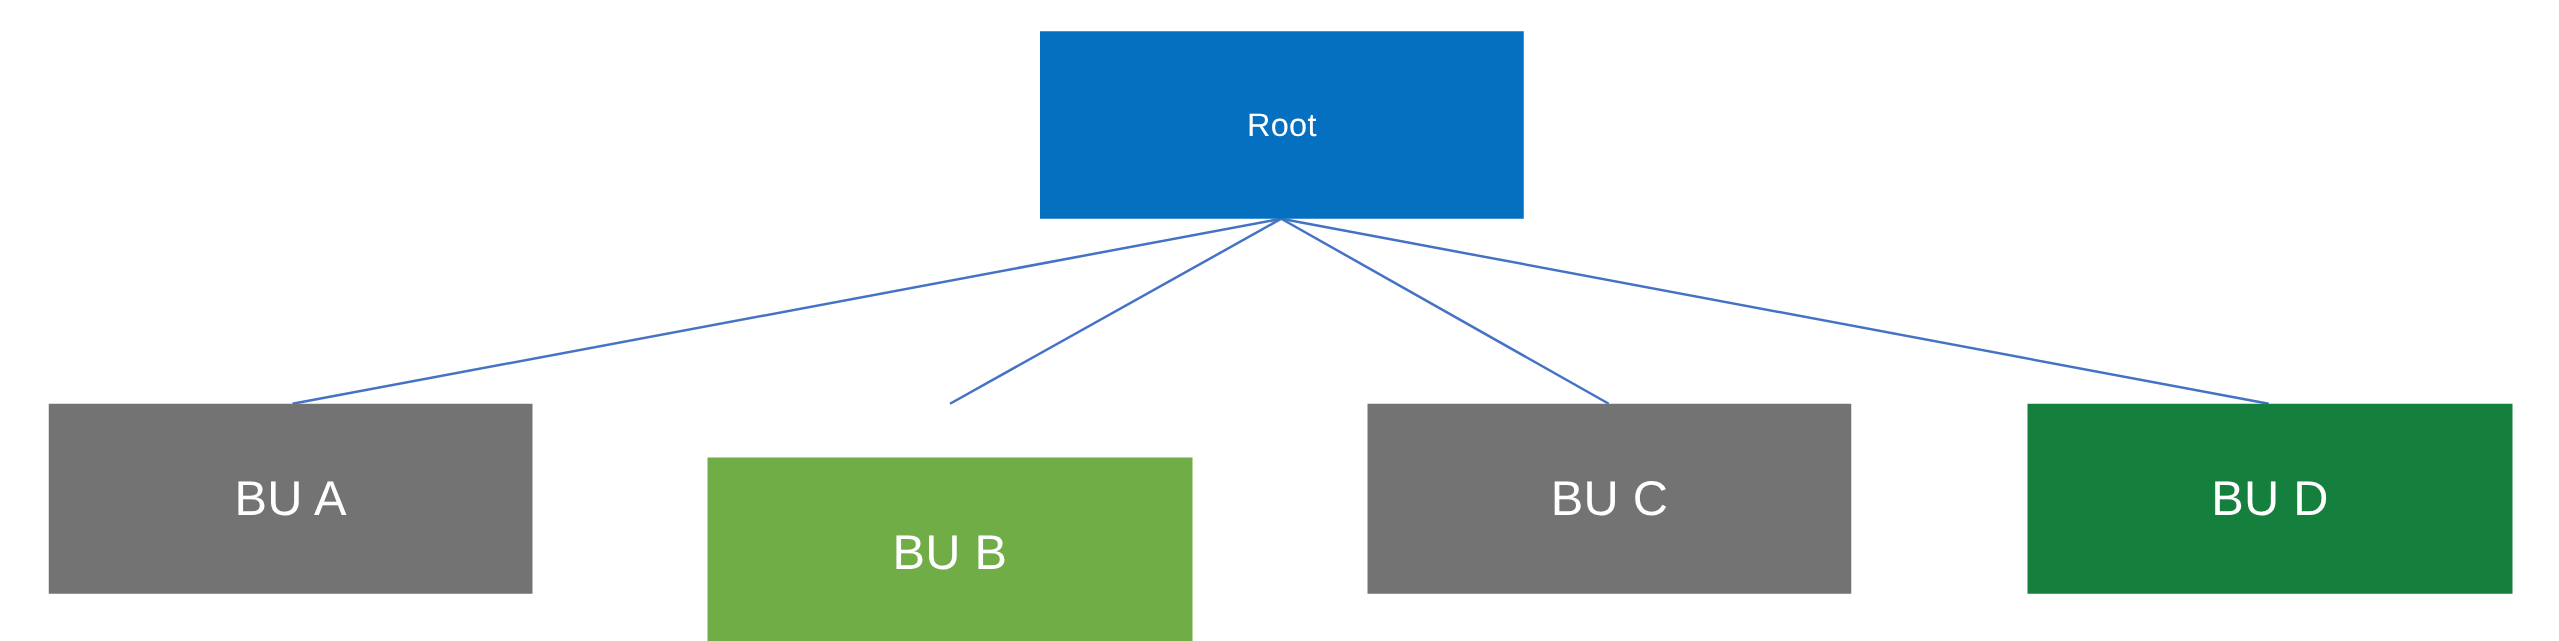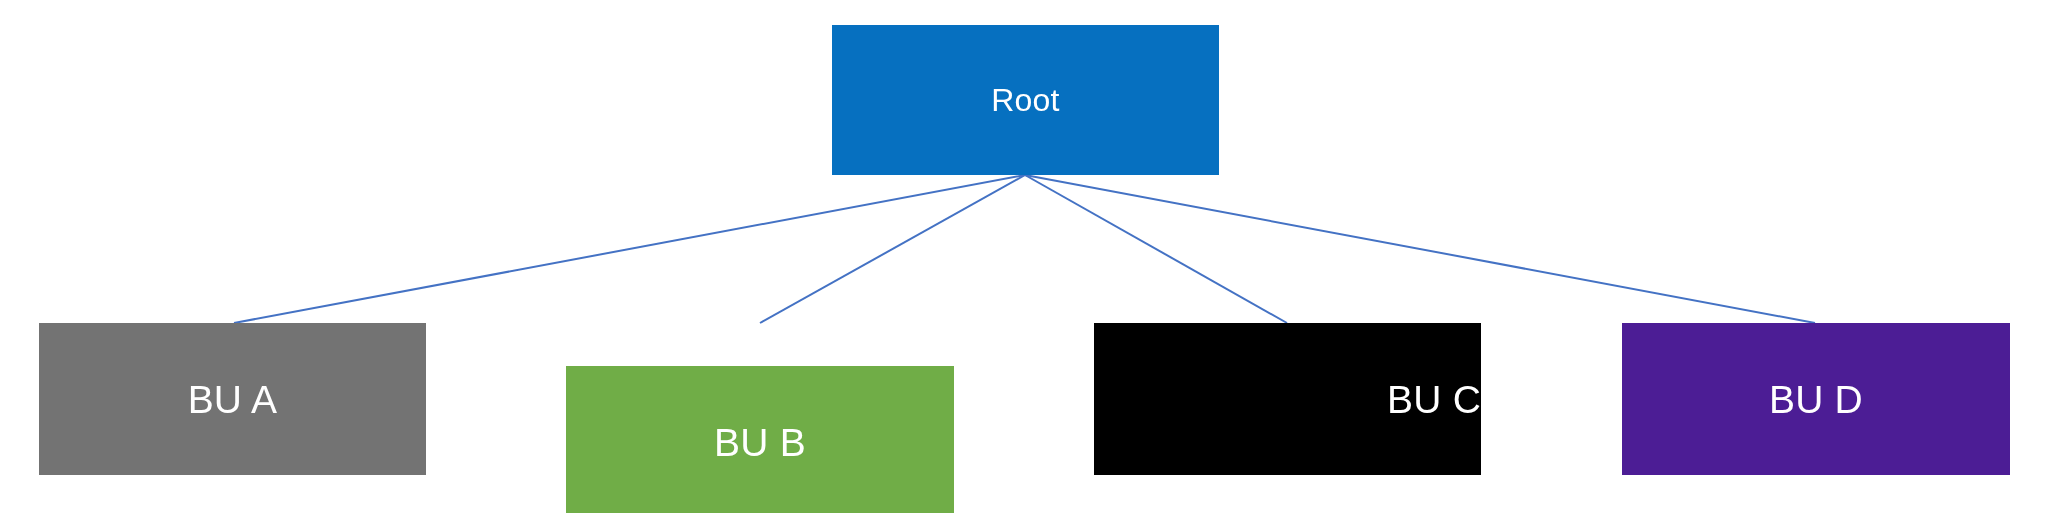--- a/index.html
+++ b/index.html
@@ -36,21 +36,21 @@
     font-family: "Liberation Sans", sans-serif;
     font-weight: 400;
     letter-spacing: 0.2px;
     user-select: none;
   }
   .node-root {
     left: 832px;
     top: 25px;
     width: 387px;
     height: 150px;
-    font-size: 32px;
+    font-size: 26px;
   }
   .node-leaf {
     top: 323px;
     width: 387px;
     height: 152px;
     font-size: 39px;
   }
   .leaf-0 { left: 39px; }
   .leaf-1 { left: 566px; width: 388px; margin-top: 43px; }
   .leaf-2 { left: 1094px; }
@@ -78,21 +78,21 @@
   </div>
 
   <div class="node node-leaf leaf-0" style="background-color: #737373;">
     <span class="node-label">BU A</span>
   </div>
 
   <div class="node node-leaf leaf-1" style="background-color: rgb(112, 173, 71);">
     <span class="node-label">BU B</span>
   </div>
 
-  <div class="node node-leaf leaf-2" style="background-color: #000000; justify-content: flex-end;">
+  <div class="node node-leaf leaf-2" style="background-color: #737373;">
     <span class="node-label">BU C</span>
   </div>
 
-  <div class="node node-leaf leaf-3" style="background-color: #4c1d95;">
+  <div class="node node-leaf leaf-3" style="background-color: #15803d;">
     <span class="node-label">BU D</span>
   </div>
 
 </div>
 
 </body></html>

